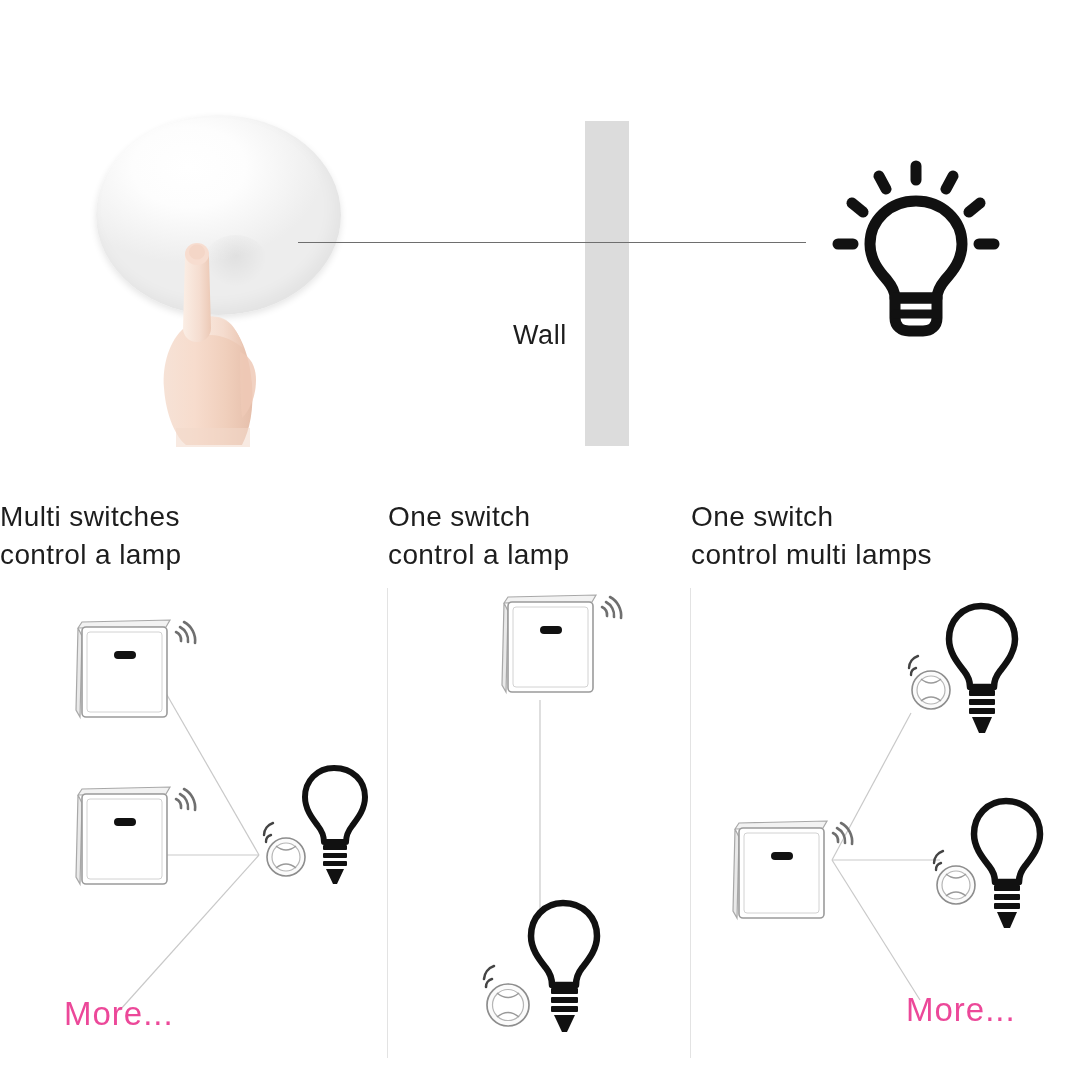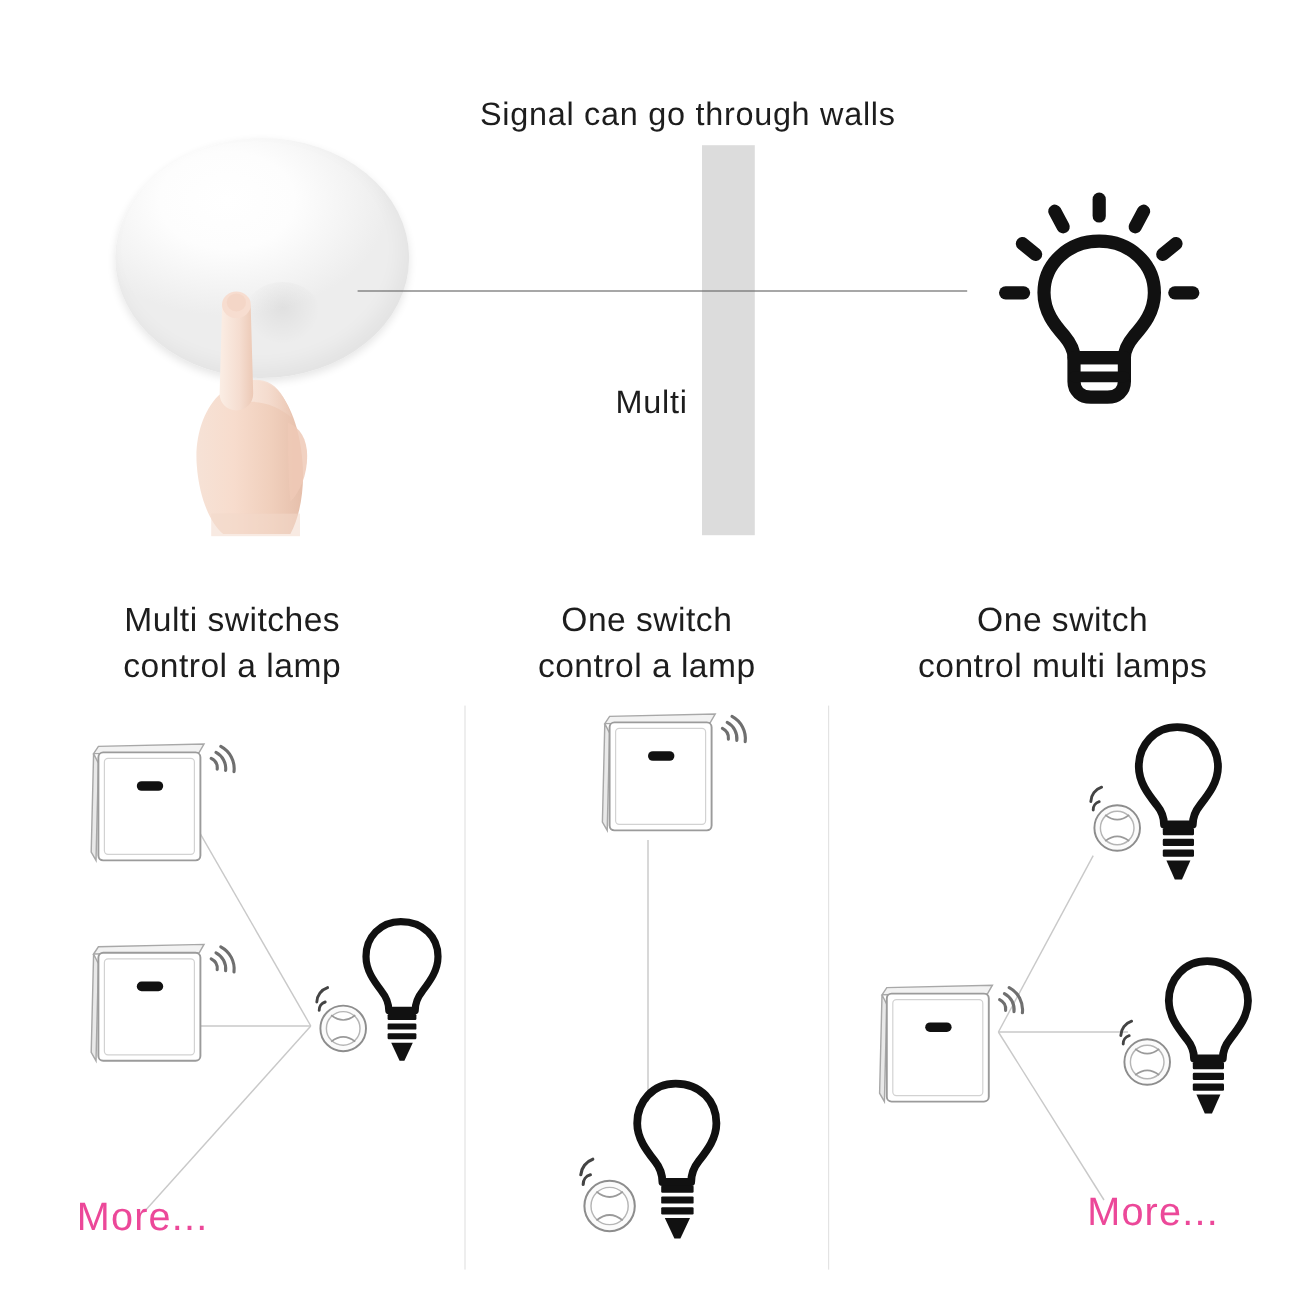--- a/index.html
+++ b/index.html
@@ -66,21 +66,21 @@
   #divider-1{left:387px;}
   #divider-2{left:690px;}
 
   .panel{position:absolute;top:0;height:610px;}
   #panel-1{left:0;width:387px;}
   #panel-2{left:388px;width:302px;}
   #panel-3{left:691px;width:389px;}
 
   .panel-title{
     position:absolute;top:28px;width:100%;
-    text-align:center;font-size:28px;line-height:38px;
+    text-align:left;font-size:28px;line-height:38px;
     letter-spacing:.4px;color:#1d1d1d;white-space:pre-line;
   }
 
   .more-label{
     position:absolute;font-size:33px;letter-spacing:1px;color:#ec4899;
   }
   #more-1{left:64px;top:995px;}
   #more-3{left:906px;top:991px;}
 
   
@@ -89,21 +89,20 @@
   
   .switch{position:absolute;width:100px;height:100px;}
 </style>
 </head>
 <body>
 
 <div class="stage">
 
   <div id="top-section">
 
-    <div id="signal-caption">Signal can go through walls</div>
 
     <div id="round-remote"></div>
 
     <div id="hand">
       <svg width="130" height="215" viewBox="0 0 130 215" xmlns="http://www.w3.org/2000/svg">
         <defs>
           <linearGradient id="skin" x1="0" y1="0" x2="1" y2="0">
             <stop offset="0%" stop-color="#f6e2d6"></stop>
             <stop offset="35%" stop-color="#f7dccd"></stop>
             <stop offset="70%" stop-color="#f0cfbc"></stop>
@@ -130,21 +129,21 @@
         <ellipse cx="47" cy="20" rx="8" ry="7.5" fill="#f3cfc0" opacity=".55"></ellipse>
 
         <path d="M90 120 C100 124 106 134 106 148 C106 164 100 178 92 186
                  C90 168 90 142 90 120 Z" fill="#eec9b6" opacity=".85"></path>
 
         <rect x="26" y="196" width="74" height="19" fill="#f3d8ca" opacity=".55"></rect>
       </svg>
     </div>
 
     <div id="wall-block"></div>
-    <div id="wall-label">Multi</div>
+    <div id="wall-label">Wall</div>
 
     <div id="signal-line"></div>
 
     <div id="hero-bulb">
       <svg width="180" height="185" viewBox="0 0 180 185" xmlns="http://www.w3.org/2000/svg">
         <g fill="none" stroke="#111111" stroke-width="11" stroke-linecap="round" stroke-linejoin="round">
 
           <path d="M90 43 C64 43 44 62 44 86 C44 102 53 113 61 122
                    C66 128 69 133 69 140 L111 140 C111 133 114 128 119 122
                    C127 113 136 102 136 86 C136 62 116 43 90 43 Z"></path>

